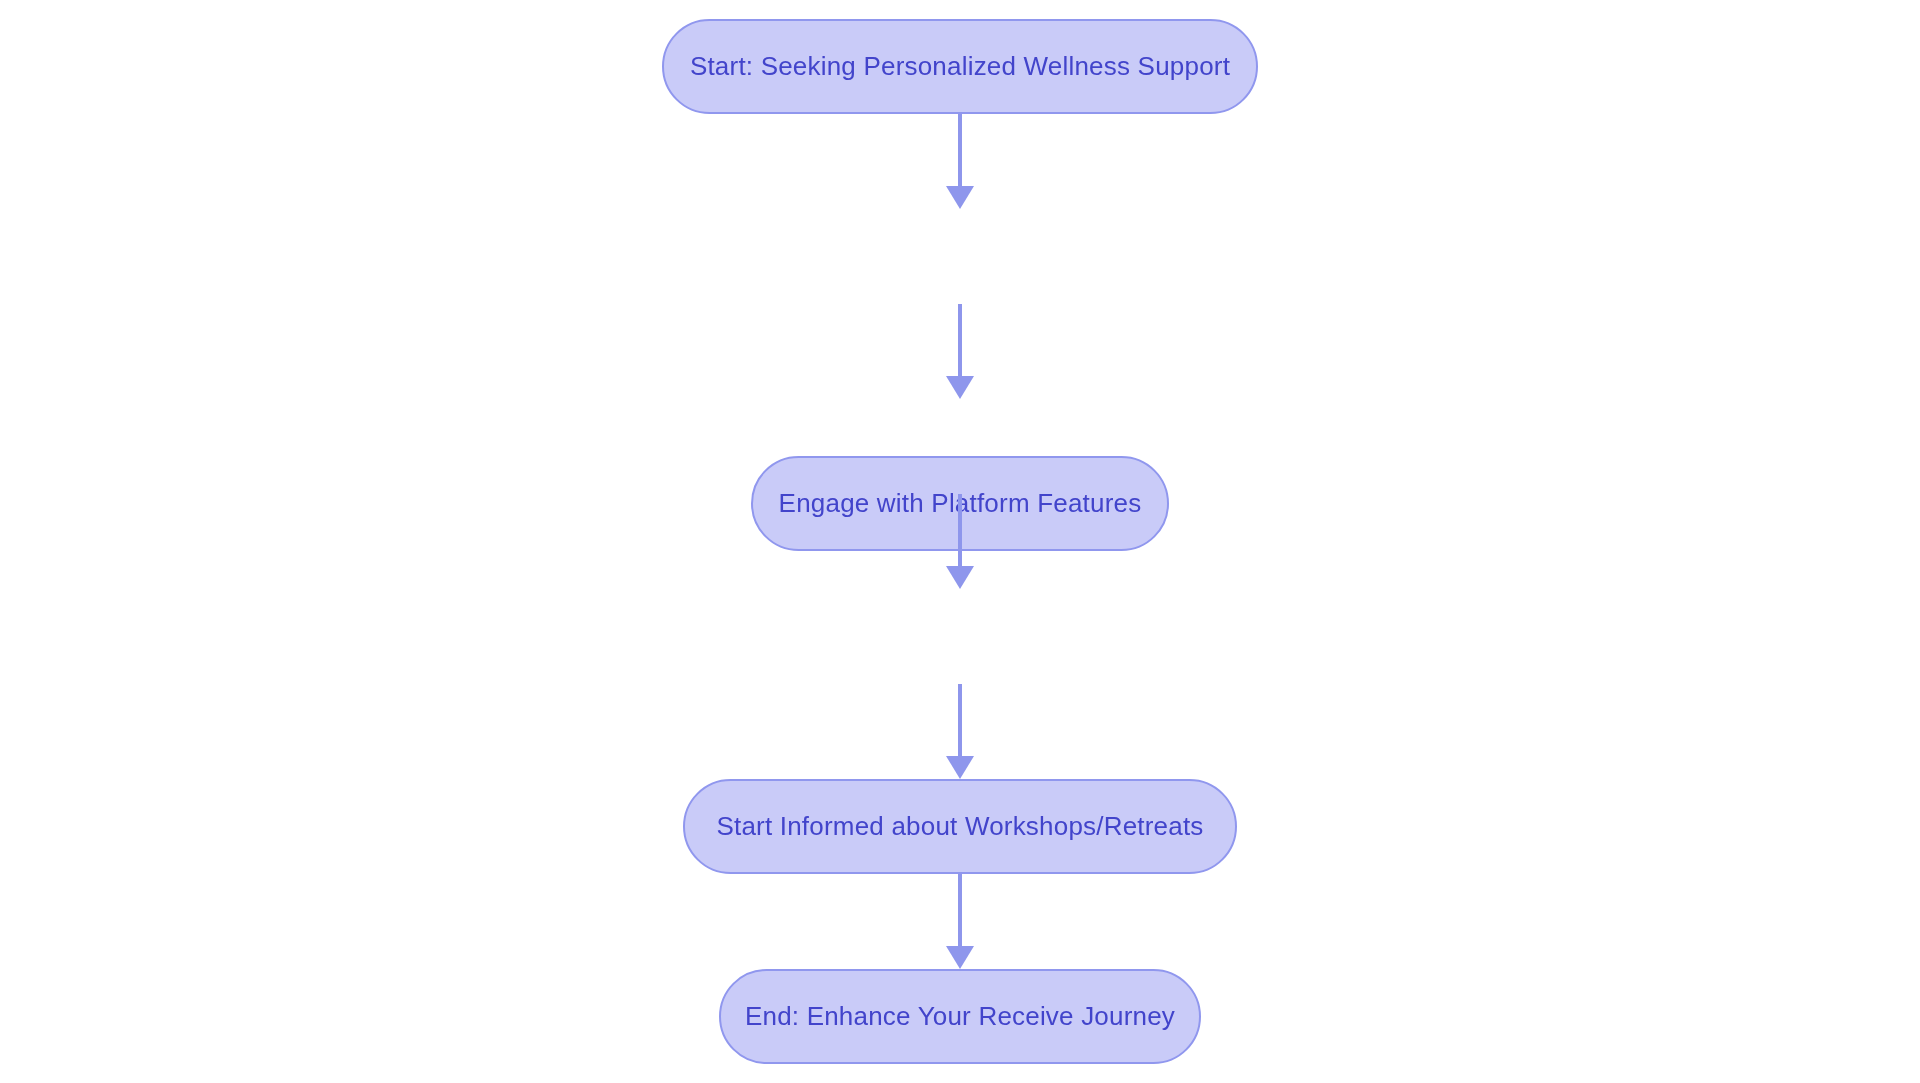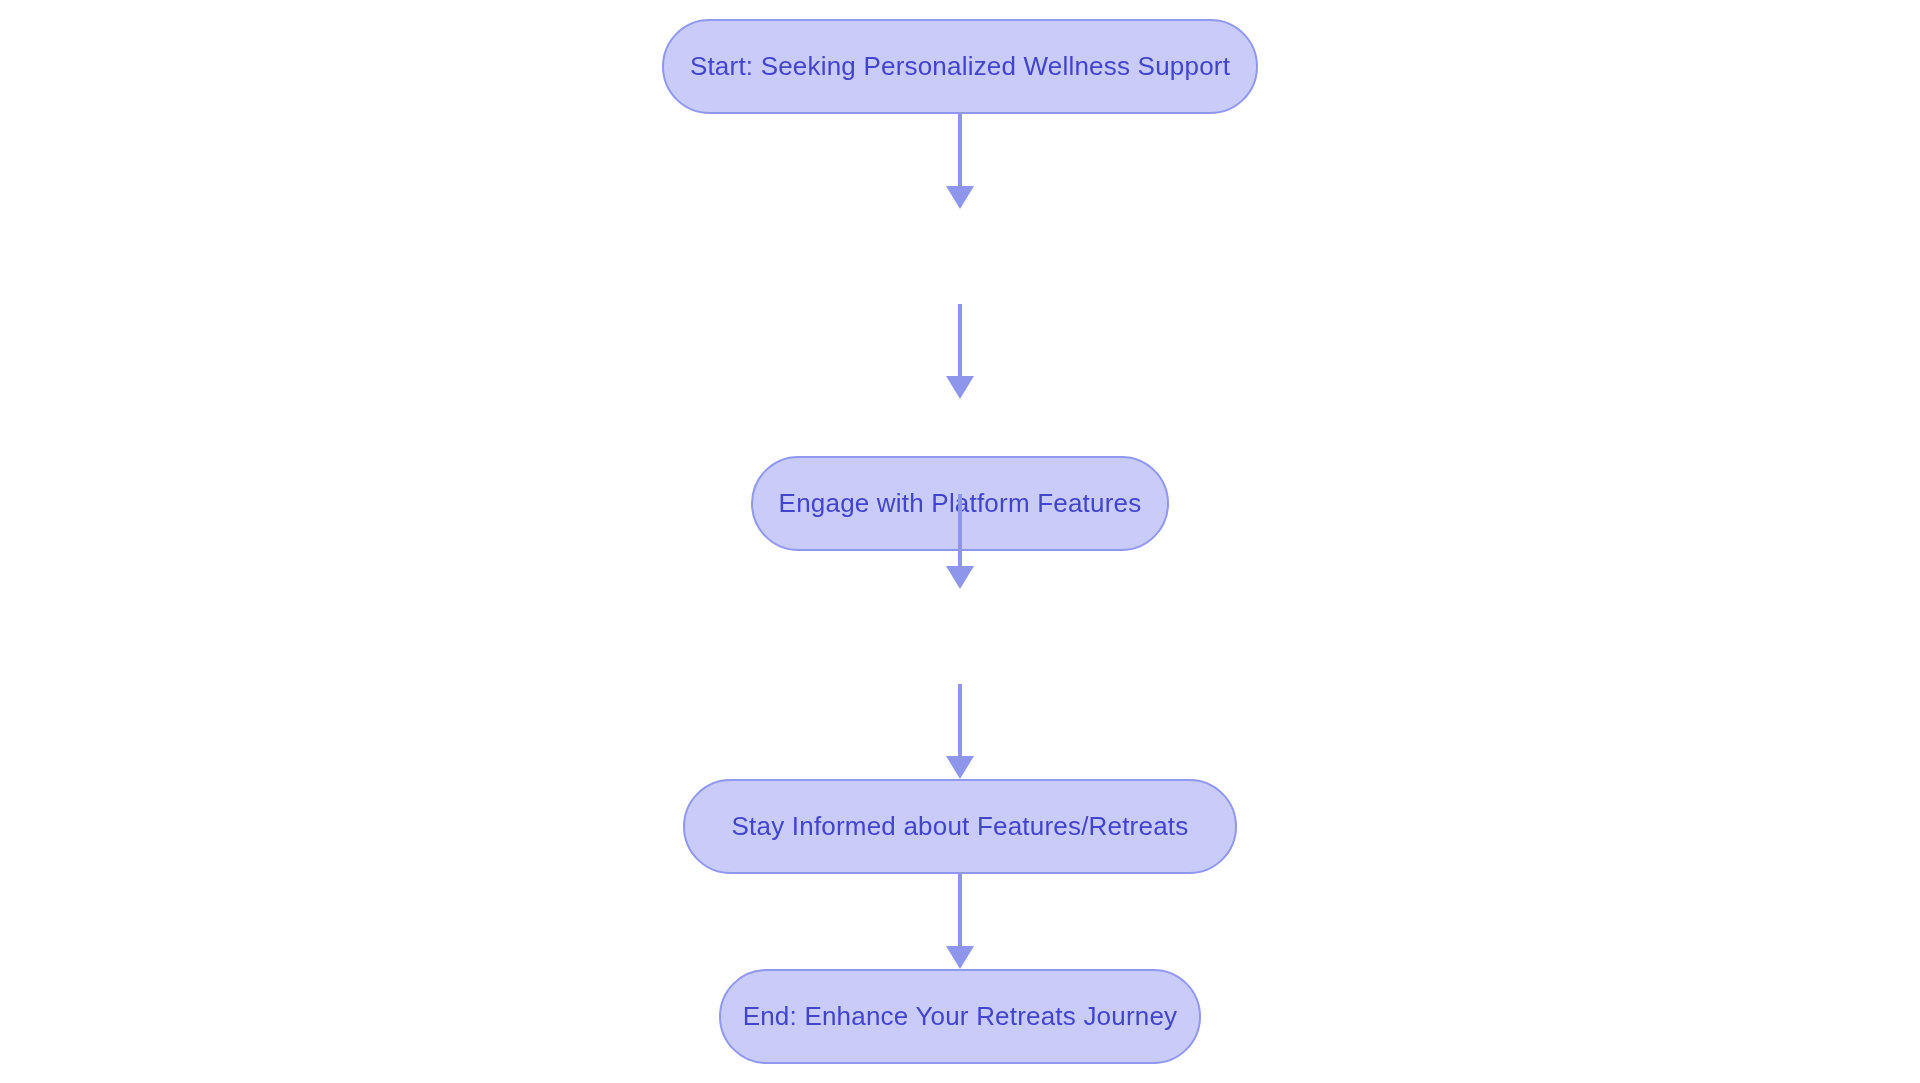--- a/index.html
+++ b/index.html
@@ -97,25 +97,25 @@
     <div class="head"></div>
   </div>
 
 
   <div class="arrow a4">
     <div class="line"></div>
     <div class="head"></div>
   </div>
 
   <div class="node n5">
-    <span>Stay Informed about Features/Retreats</span>
+    <span>Start Informed about Workshops/Retreats</span>
   </div>
 
   <div class="arrow a5">
     <div class="line"></div>
     <div class="head"></div>
   </div>
 
   <div class="node n6">
-    <span>End: Enhance Your Retreats Journey</span>
+    <span>End: Enhance Your Receive Journey</span>
   </div>
 
 </div>
 
 </body></html>

